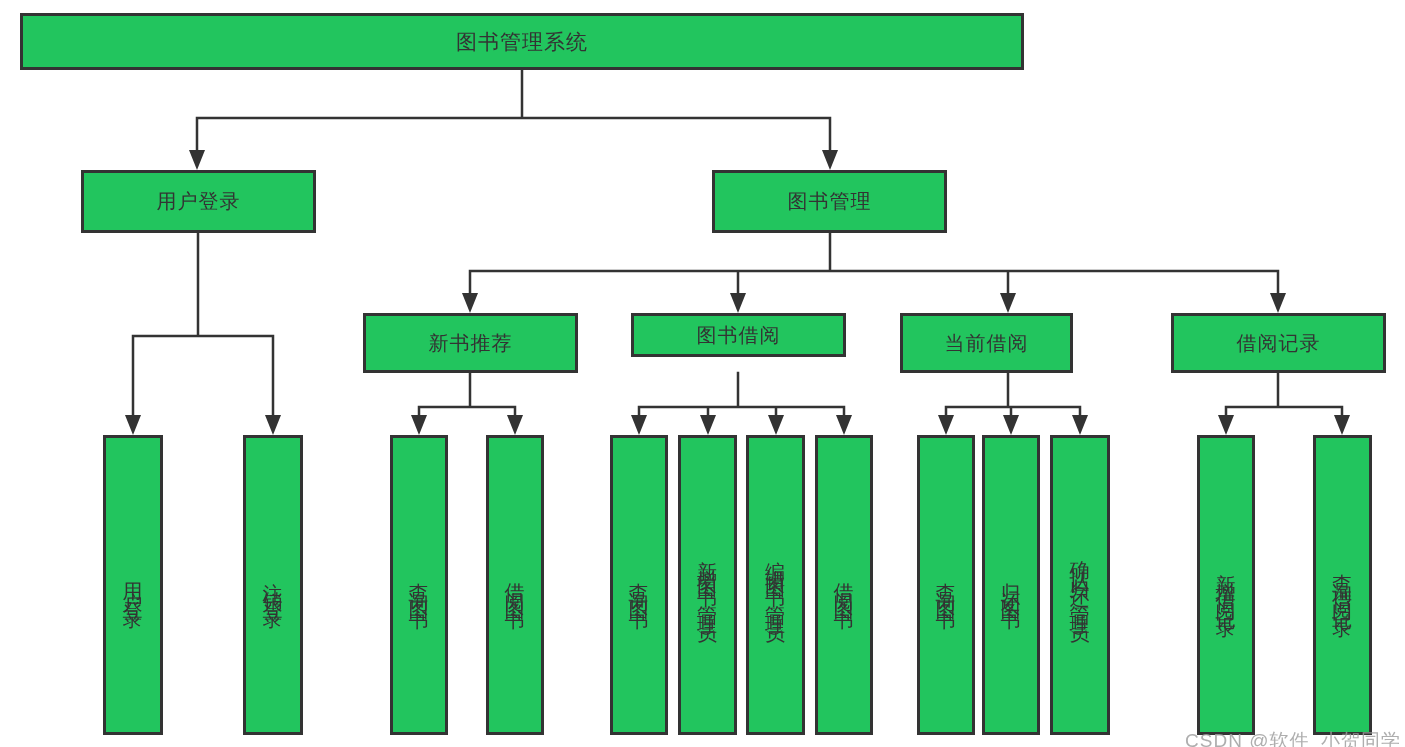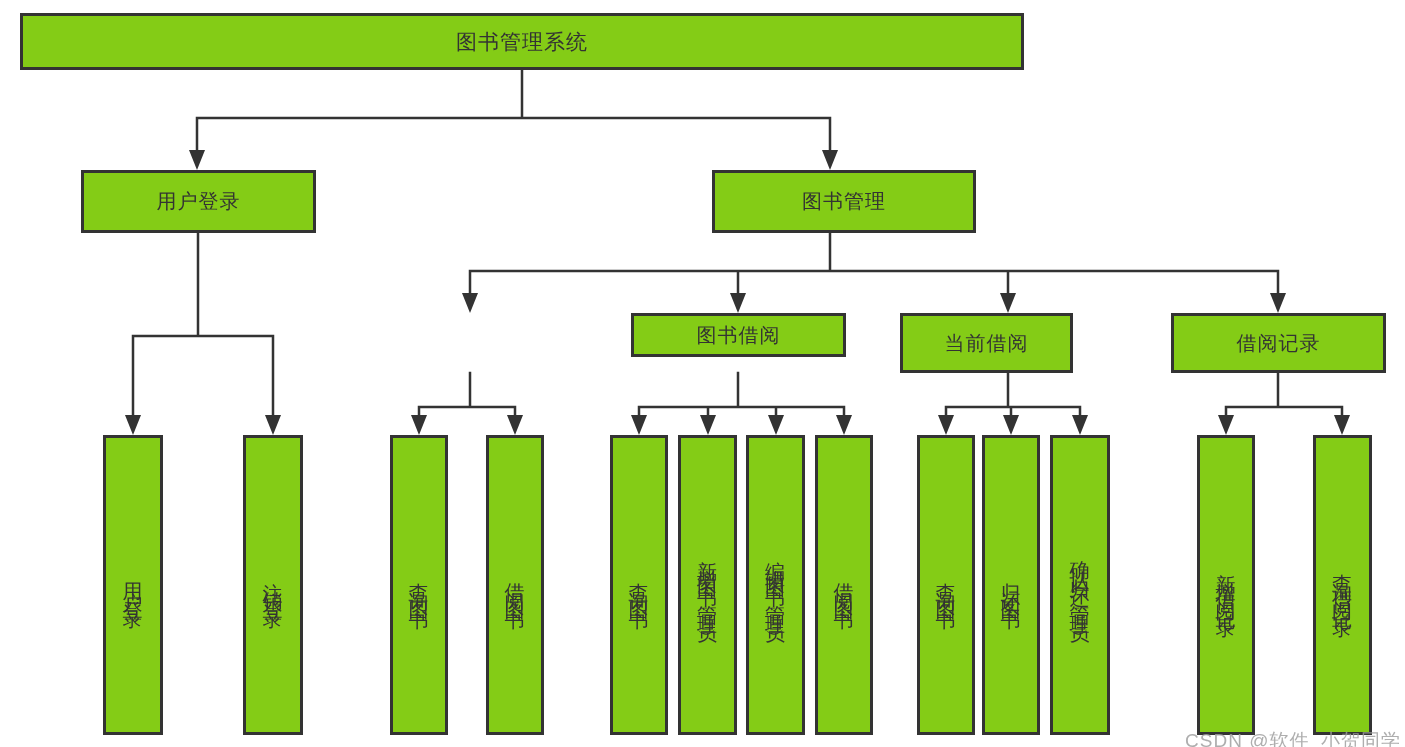--- a/index.html
+++ b/index.html
@@ -9,21 +9,21 @@
     position:relative;
     width:1405px; height:747px;
     background:#ffffff;
     font-family:"Liberation Sans","DejaVu Sans",sans-serif;
     overflow:hidden;
   }
   .connector-layer { position:absolute; left:0; top:0; width:1405px; height:747px; }
   .node {
     position:absolute;
     border:3px solid #333333;
-    background:#84cc16;
+    background:#22c55e;
     display:flex; align-items:center; justify-content:center;
     color:#333333;
     font-size:20px;
     letter-spacing:1px;
     z-index:2;
   }
   .root-node { font-size:21px; }
   .vnode {
     writing-mode:vertical-rl;
     text-orientation:mixed;
@@ -76,22 +76,23 @@
       <polygon points="1003,415 1019,415 1011,435"></polygon>
       <polygon points="1072,415 1088,415 1080,435"></polygon>
       <polygon points="1218,415 1234,415 1226,435"></polygon>
       <polygon points="1334,415 1350,415 1342,435"></polygon>
     </g>
   </svg>
 
   <div class="node root-node" style="left:20px;top:13px;width:1004px;height:57px">图书管理系统</div>
 
   <div class="node" style="left:81px;top:170px;width:235px;height:63px">用户登录</div>
-  <div class="node" style="left:712px;top:170px;width:264px;height:63px">图书管理</div>
+  <div class="node" style="left:712px;top:170px;width:235px;height:63px">图书管理</div>
 
+  <div class="node" style="left:363px;top:313px;width:215px;height:60px">新书推荐</div>
   <div class="node" style="left:631px;top:313px;width:215px;height:44px">图书借阅</div>
   <div class="node" style="left:900px;top:313px;width:173px;height:60px">当前借阅</div>
   <div class="node" style="left:1171px;top:313px;width:215px;height:60px">借阅记录</div>
 
   <div class="node vnode" style="left:103px;top:435px;width:60px;height:300px">用户登录</div>
   <div class="node vnode" style="left:243px;top:435px;width:60px;height:300px">注销登录</div>
 
   <div class="node vnode" style="left:390px;top:435px;width:58px;height:300px">查询图书</div>
   <div class="node vnode" style="left:486px;top:435px;width:58px;height:300px">借阅图书</div>
 

